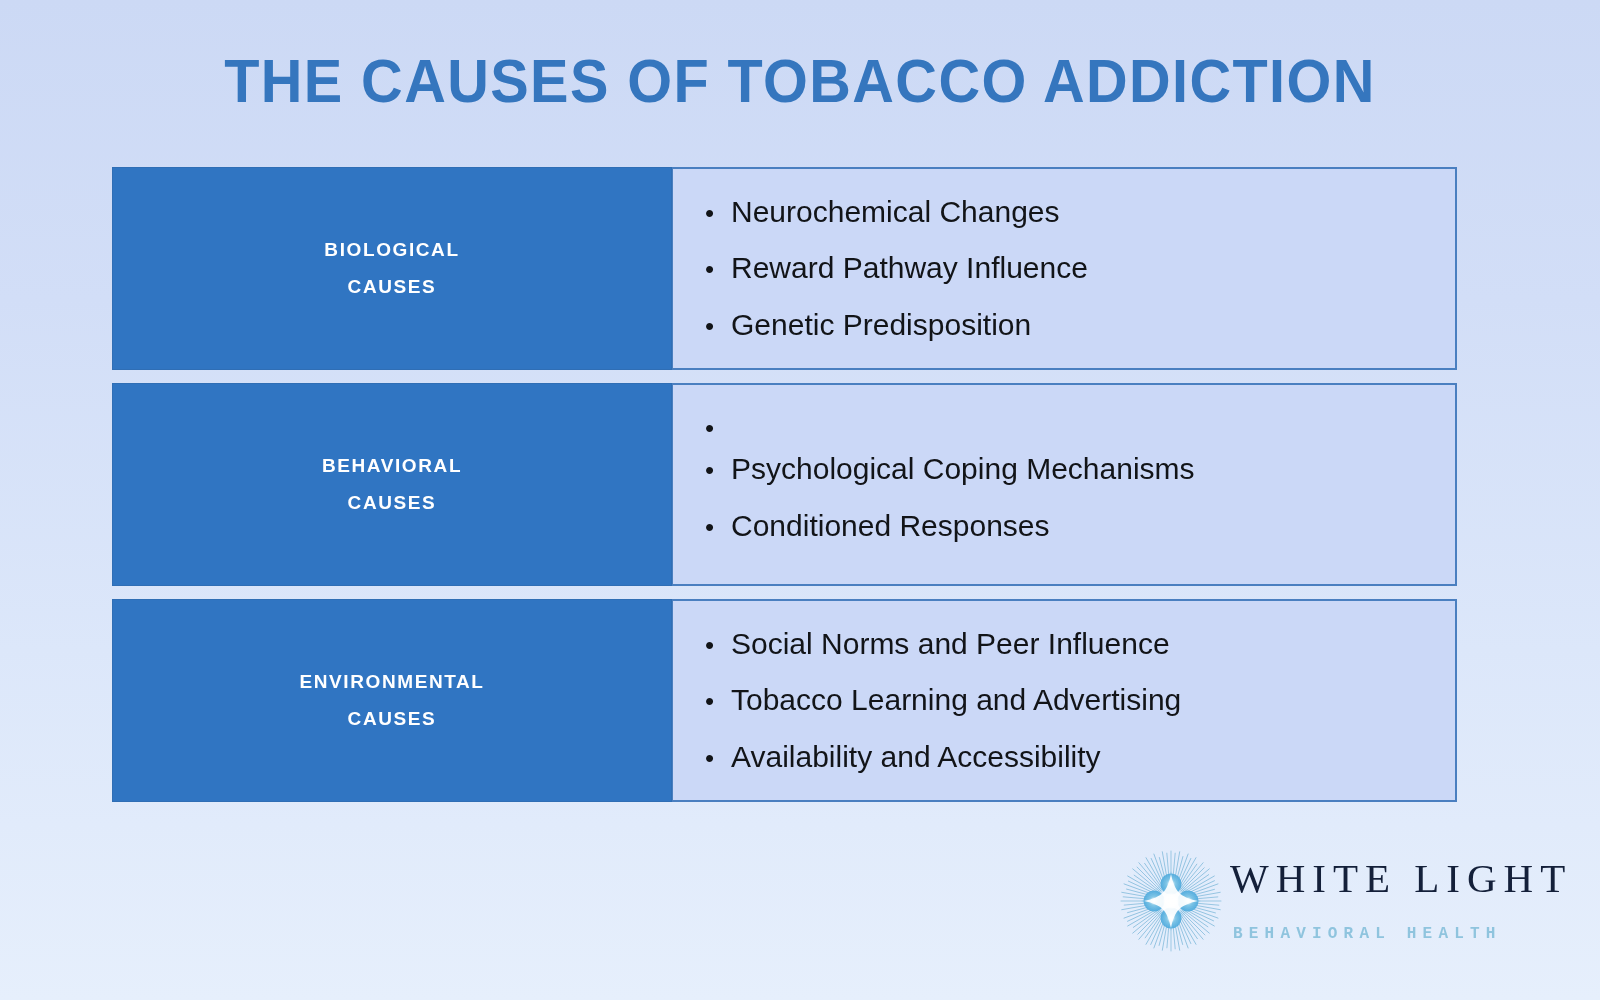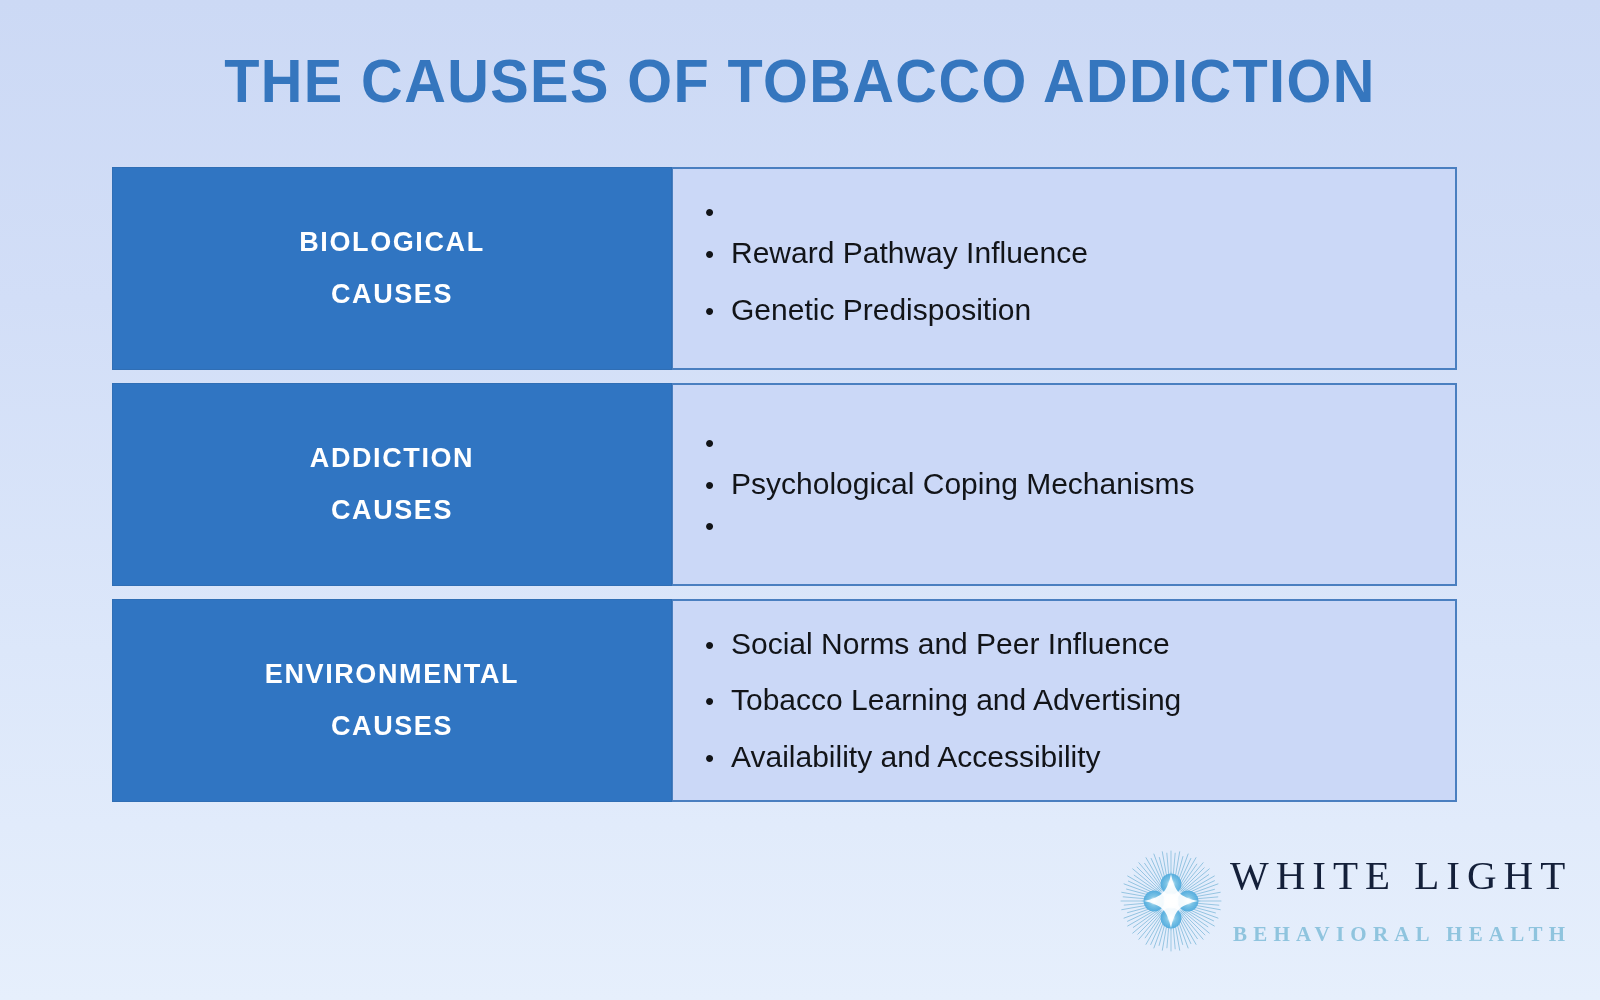--- a/index.html
+++ b/index.html
@@ -67,21 +67,21 @@
     flex-direction: column;
     align-items: center;
     justify-content: center;
     padding: 0 18px;
   }
 
   .cat-line {
     color: #ffffff;
     font-family: "Liberation Sans", sans-serif;
     font-weight: bold;
-    font-size: 27px;
+    font-size: 19px;
     letter-spacing: 1.6px;
     line-height: 1.9;
     text-align: center;
     white-space: nowrap;
   }
 
   .items-cell {
     flex: 1 1 auto;
     background: #cbd8f7;
     border: 2px solid #4a7fc0;
@@ -150,22 +150,22 @@
   .logo-name {
     font-family: "Liberation Serif", serif;
     font-size: 41px;
     color: #14203a;
     letter-spacing: 7px;
     line-height: 1.05;
     white-space: nowrap;
   }
 
   .logo-tagline {
-    font-family: Liberation Serif, serif;
-    font-size: 21px;
+    font-family: Liberation Mono, monospace;
+    font-size: 16px;
     font-weight: bold;
     color: #8fc4de;
     letter-spacing: 6.2px;
     line-height: 1.2;
     margin-top: 25px;
     margin-left: 3px;
     white-space: nowrap;
   }
 </style>
 </head>
@@ -178,47 +178,49 @@
   <div class="table">
 
     <div class="row">
       <div class="cat-cell">
         <div class="cat-line">BIOLOGICAL</div>
         <div class="cat-line">CAUSES</div>
       </div>
       <div class="items-cell">
         <div class="item">
           <span class="bullet">•</span>
+          <span class="item-label">Neurochemical Changes</span>
         </div>
         <div class="item">
           <span class="bullet">•</span>
           <span class="item-label">Reward Pathway Influence</span>
         </div>
         <div class="item">
           <span class="bullet">•</span>
           <span class="item-label">Genetic Predisposition</span>
         </div>
       </div>
     </div>
 
     <div class="row">
       <div class="cat-cell">
-        <div class="cat-line">ADDICTION</div>
+        <div class="cat-line">BEHAVIORAL</div>
         <div class="cat-line">CAUSES</div>
       </div>
       <div class="items-cell">
         <div class="item">
           <span class="bullet">•</span>
         </div>
         <div class="item">
           <span class="bullet">•</span>
           <span class="item-label">Psychological Coping Mechanisms</span>
         </div>
         <div class="item">
           <span class="bullet">•</span>
+          <span class="item-label">Conditioned Responses</span>
         </div>
       </div>
     </div>
 
     <div class="row">
       <div class="cat-cell">
         <div class="cat-line">ENVIRONMENTAL</div>
         <div class="cat-line">CAUSES</div>
       </div>
       <div class="items-cell">

